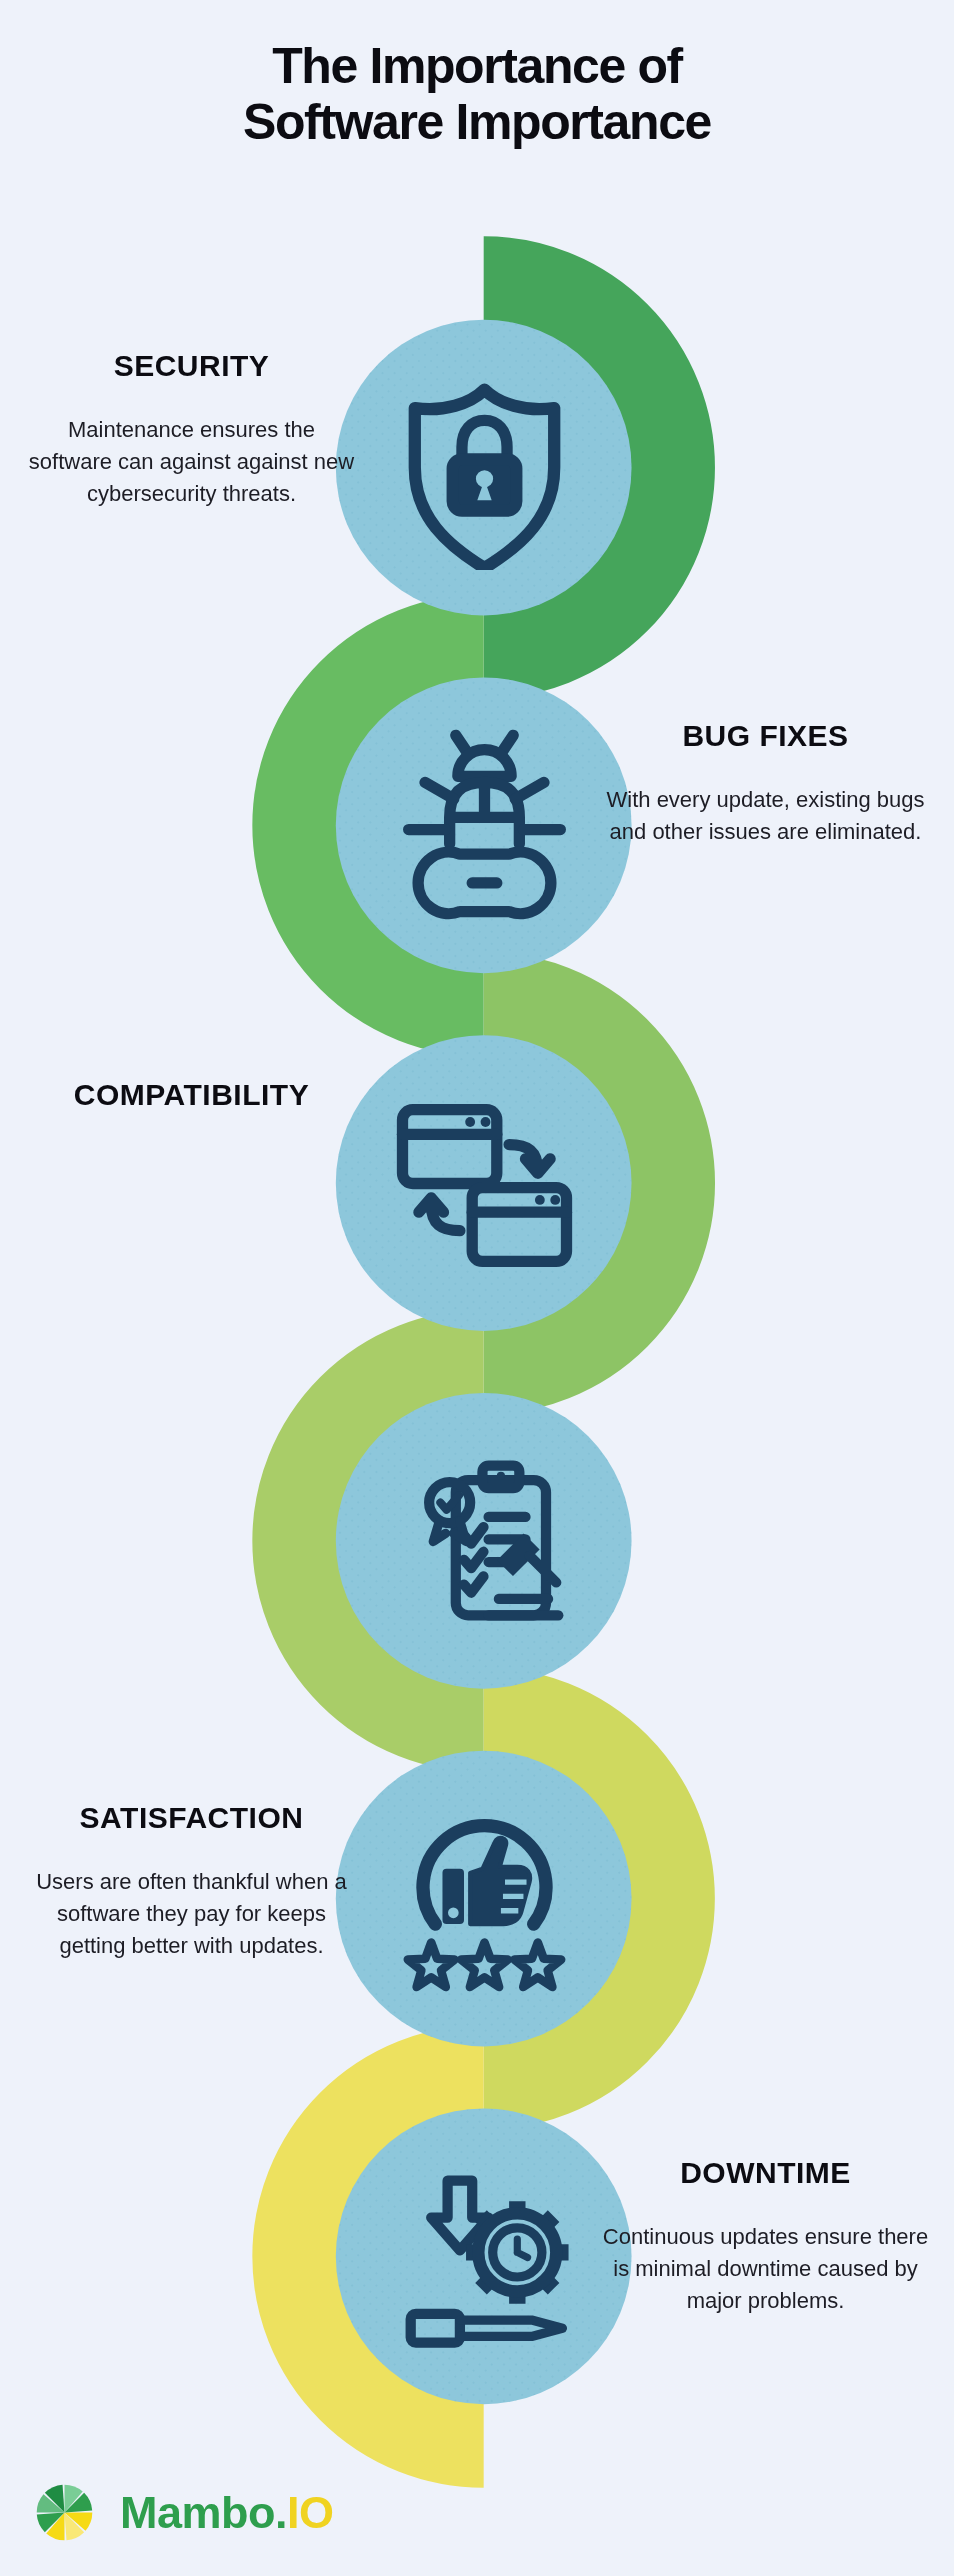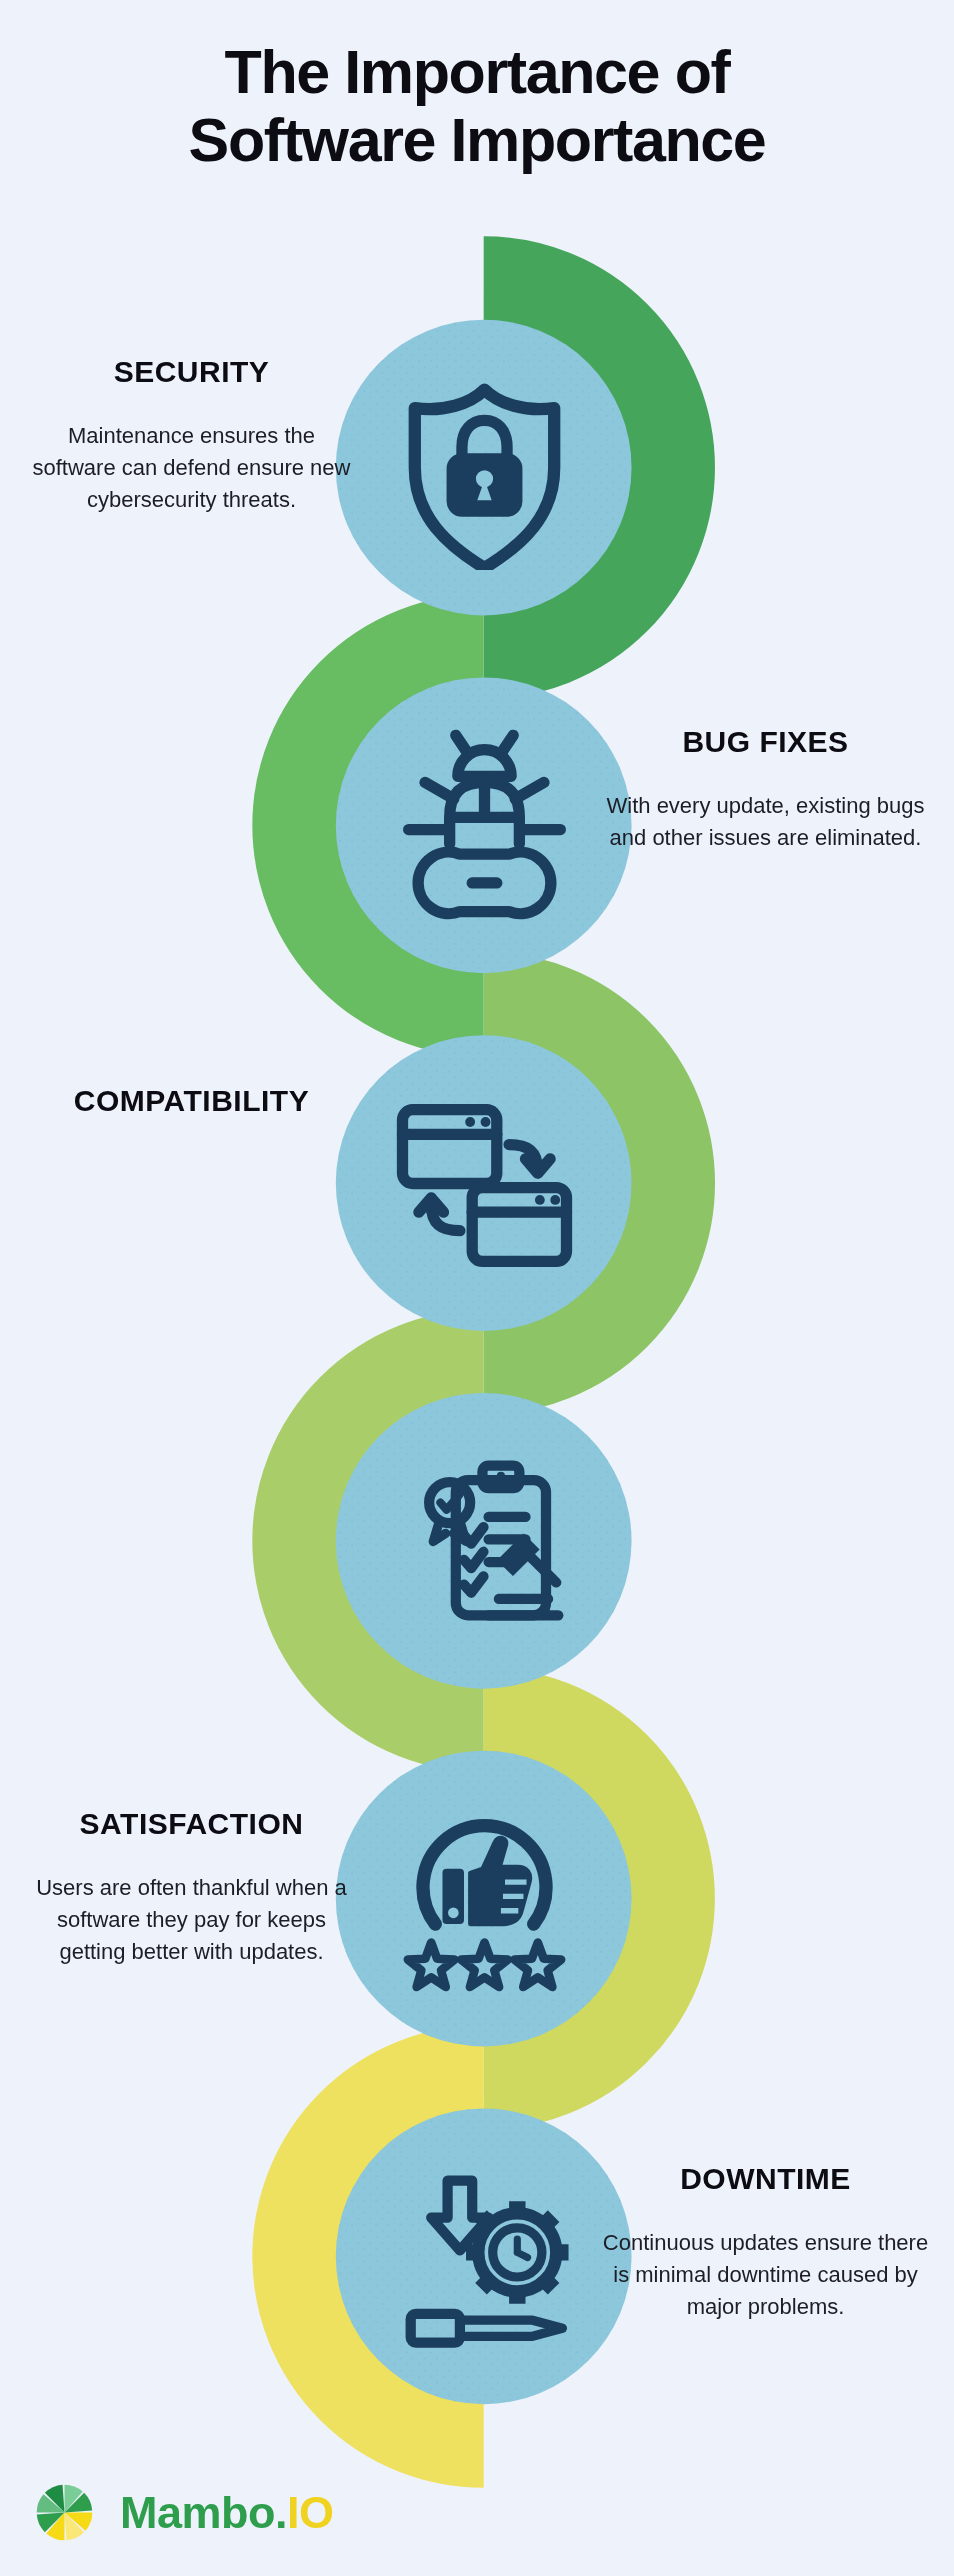--- a/index.html
+++ b/index.html
@@ -8,28 +8,28 @@
     font-family:"Liberation Sans","DejaVu Sans",sans-serif;
     -webkit-font-smoothing:antialiased;
   }
   .canvas{
     position:relative;width:954px;height:2576px;overflow:hidden;
     background:var(--background,#EEF2FA);
   }
   .snake{position:absolute;left:0;top:0;}
   .title{
     position:absolute;left:0;top:38px;width:954px;text-align:center;
-    font-weight:800;font-size:61px;line-height:1.12;letter-spacing:-1.4px;
+    font-weight:800;font-size:50px;line-height:1.12;letter-spacing:-1.4px;
     color:var(--title-text,#0C0C12);
   }
   .block{position:absolute;width:329px;text-align:center;}
   .block.left{left:27px;}
   .block.right{left:601px;text-align:center;}
   .block h2{
-    margin:6px;font-size:30px;line-height:38px;font-weight:800;
+    margin:0;font-size:30px;line-height:38px;font-weight:800;
     letter-spacing:0.5px;color:var(--title-text,#0C0C12);
   }
   .block p{
     margin:29px 0 0 0;font-size:22px;line-height:32px;font-weight:400;
     color:var(--body-text,#1D1D25);
   }
   .icon{position:absolute;width:205px;height:205px;color:var(--icon-ink,#1B3E5E);}
   .logo{
     position:absolute;left:34px;top:2479px;height:67px;
     display:flex;align-items:center;gap:25px;
@@ -77,21 +77,21 @@
     </g>
   </svg>
 
   <div class="title">
     <div>The Importance of</div>
     <div>Software Importance</div>
   </div>
 
   <div class="block left" style="top:347px">
     <h2>SECURITY</h2>
-    <p>Maintenance ensures the software can defend ensure new cybersecurity threats.</p>
+    <p>Maintenance ensures the software can against against new cybersecurity threats.</p>
   </div>
   <div class="block right" style="top:717px">
     <h2>BUG FIXES</h2>
     <p>With every update, existing bugs and other issues are eliminated.</p>
   </div>
   <div class="block left" style="top:1076px">
     <h2>COMPATIBILITY</h2>
   </div>
   <div class="block left" style="top:1799px">
     <h2>SATISFACTION</h2>

